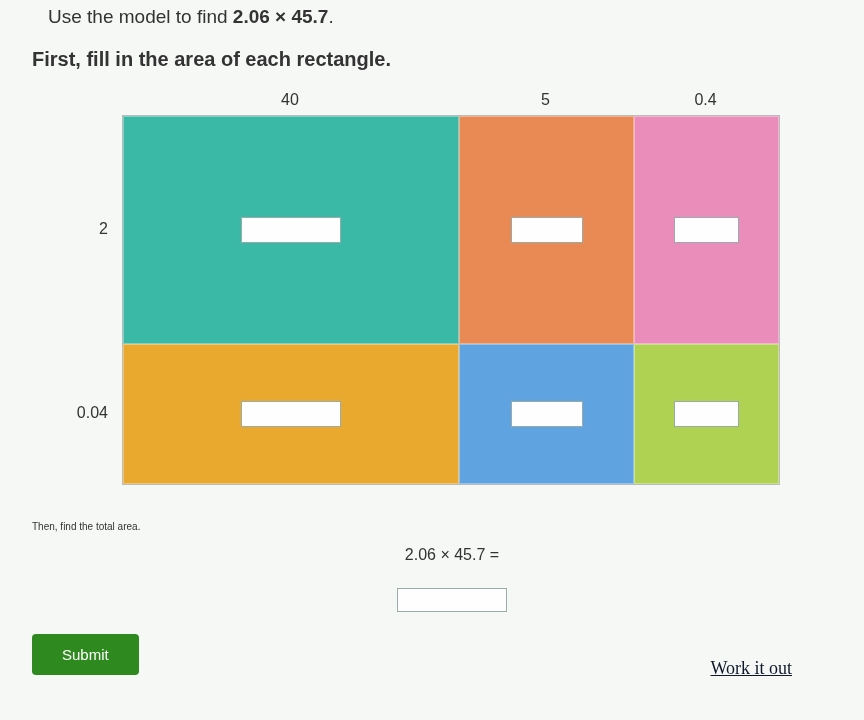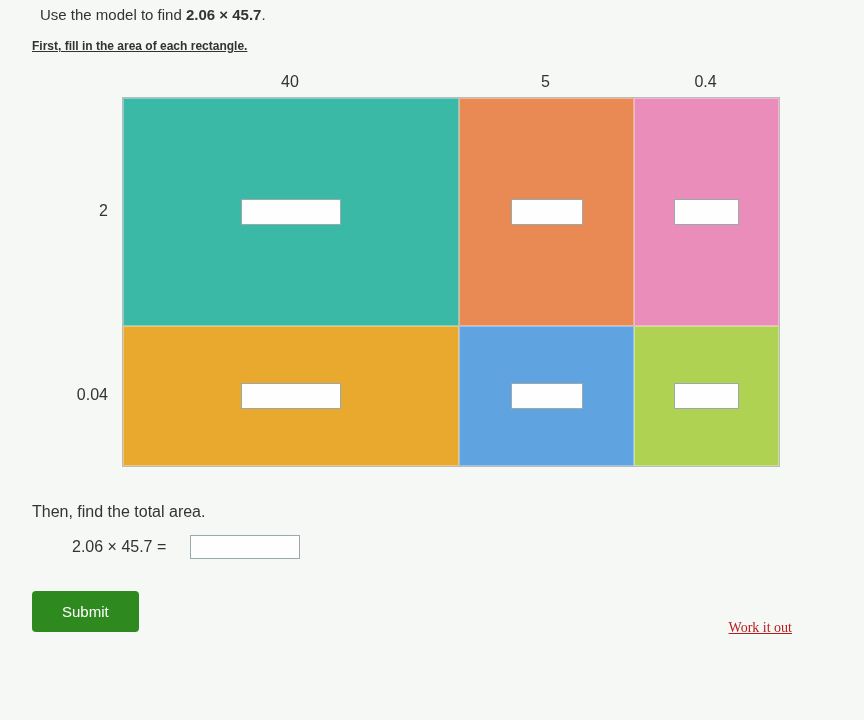--- a/index.html
+++ b/index.html
@@ -10,30 +10,29 @@
       background: #f5f8f5;
       color: #333;
       width: 864px;
       height: 720px;
       overflow: hidden;
     }
     .container {
       padding: 0 32px;
     }
     .prompt-title {
-      font-size: 15px;
-      margin: 6px 0 16px 8px;
+      font-size: 19px;
+      margin: 6px 0 16px 16px;
       font-weight: normal;
     }
     .prompt-title strong { font-weight: bold; }
     .subtitle {
-      font-size: 12px;
+      font-size: 20px;
       font-weight: 600;
       margin-bottom: 20px;
-      text-decoration: underline;
     }
     .area-model-wrap {
       margin-left: 10px;
       margin-bottom: 36px;
     }
     .col-headers {
       display: flex;
       margin-left: 80px;
       margin-bottom: 6px;
     }
@@ -87,30 +86,31 @@
     .cell.w40 .cell-input { width: 100px; }
     .cell.w5 .cell-input { width: 72px; }
     .cell.w07 .cell-input { width: 65px; }
     .c-teal { background: #3ab9a7; }
     .c-orange { background: #e98a55; }
     .c-pink { background: #eb8dba; }
     .c-gold { background: #e9a92e; }
     .c-blue { background: #5fa3e1; }
     .c-lime { background: #b0d252; }
     .total-prompt {
-      font-size: 16px;
+      font-size: 10px;
       margin: 12px 0 14px 0;
     }
     .equation-row {
       font-size: 16px;
       margin-left: 40px;
       display: flex;
       align-items: center;
       gap: 24px;
-      margin-bottom: 32px;
+      margin-bottom: 22px;
+      flex-direction: column;
     }
     .total-input {
       width: 110px;
       height: 24px;
       border: 1px solid #9aa;
       background: #fefefe;
       font-size: 14px;
       padding: 0 6px;
     }
     .footer-row {
@@ -122,23 +122,23 @@
     .submit-btn {
       background: #2e8a1e;
       color: white;
       border: none;
       border-radius: 4px;
       padding: 12px 30px;
       font-size: 15px;
       cursor: pointer;
     }
     .work-it-out {
-      color: #b91c1c;
+      color: #0f172a;
       font-family: Georgia, 'Times New Roman', serif;
-      font-size: 14px;
+      font-size: 18px;
       text-decoration: underline;
       cursor: pointer;
       padding-bottom: 0;
       margin-bottom: -4px;
     }
   </style>
 </head>
 <body>
 
 <div class="container">

